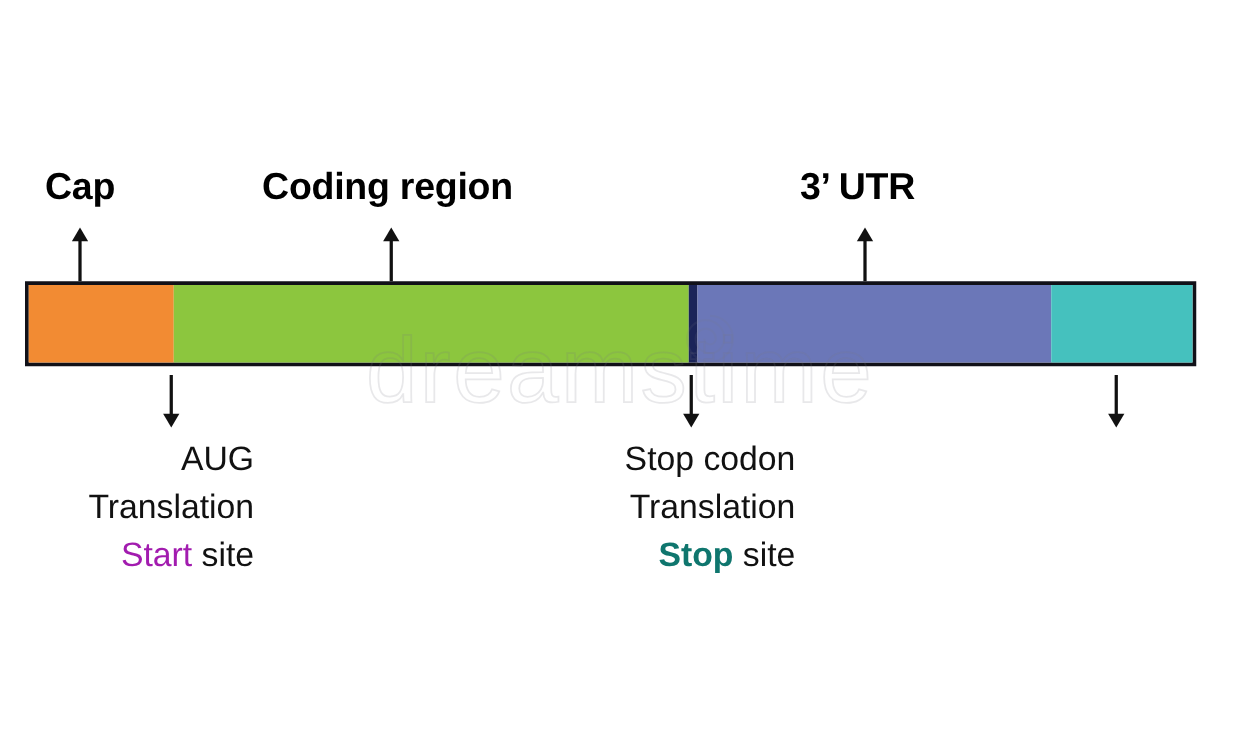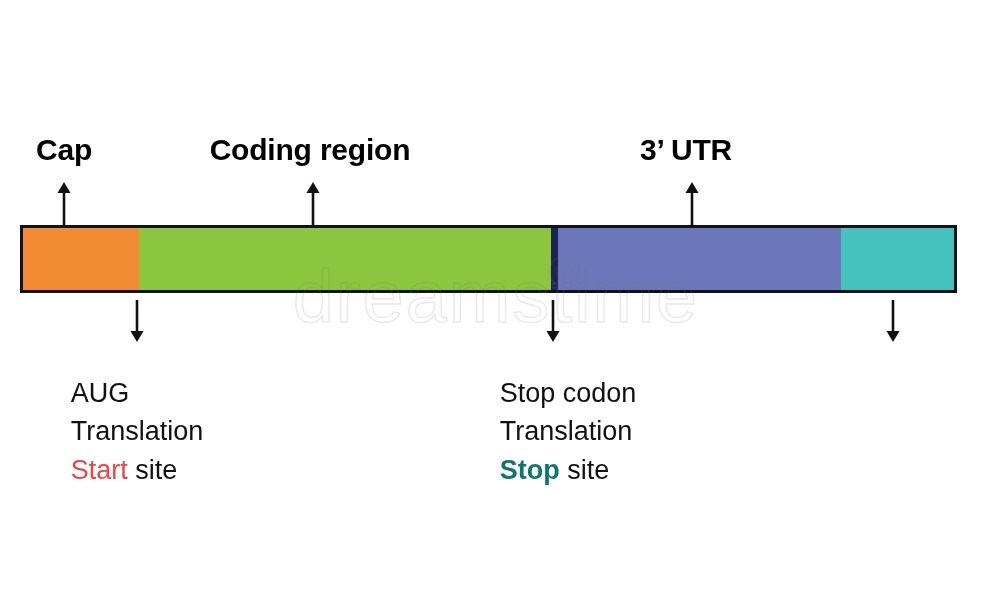--- a/index.html
+++ b/index.html
@@ -81,28 +81,27 @@
     z-index: 3;
   }
 
   
   .bottom-label {
     position: absolute;
     font-family: "Liberation Sans", sans-serif;
     font-size: 27px;
     color: #111111;
     white-space: nowrap;
-    text-align: left;
+    text-align: right;
     transform: translateX(-50%);
     line-height: 1.42;
     z-index: 3;
-    margin-top: 26px;
   }
   .bottom-label .line { display: block; }
-  .hl-start { color: #ef4444; }
+  .hl-start { color: #a21caf; }
   .hl-stop  { color: #0f766e; font-weight: bold; }
 
   
   .arrow {
     position: absolute;
     z-index: 4;
   }
 </style>
 </head>
 <body>

